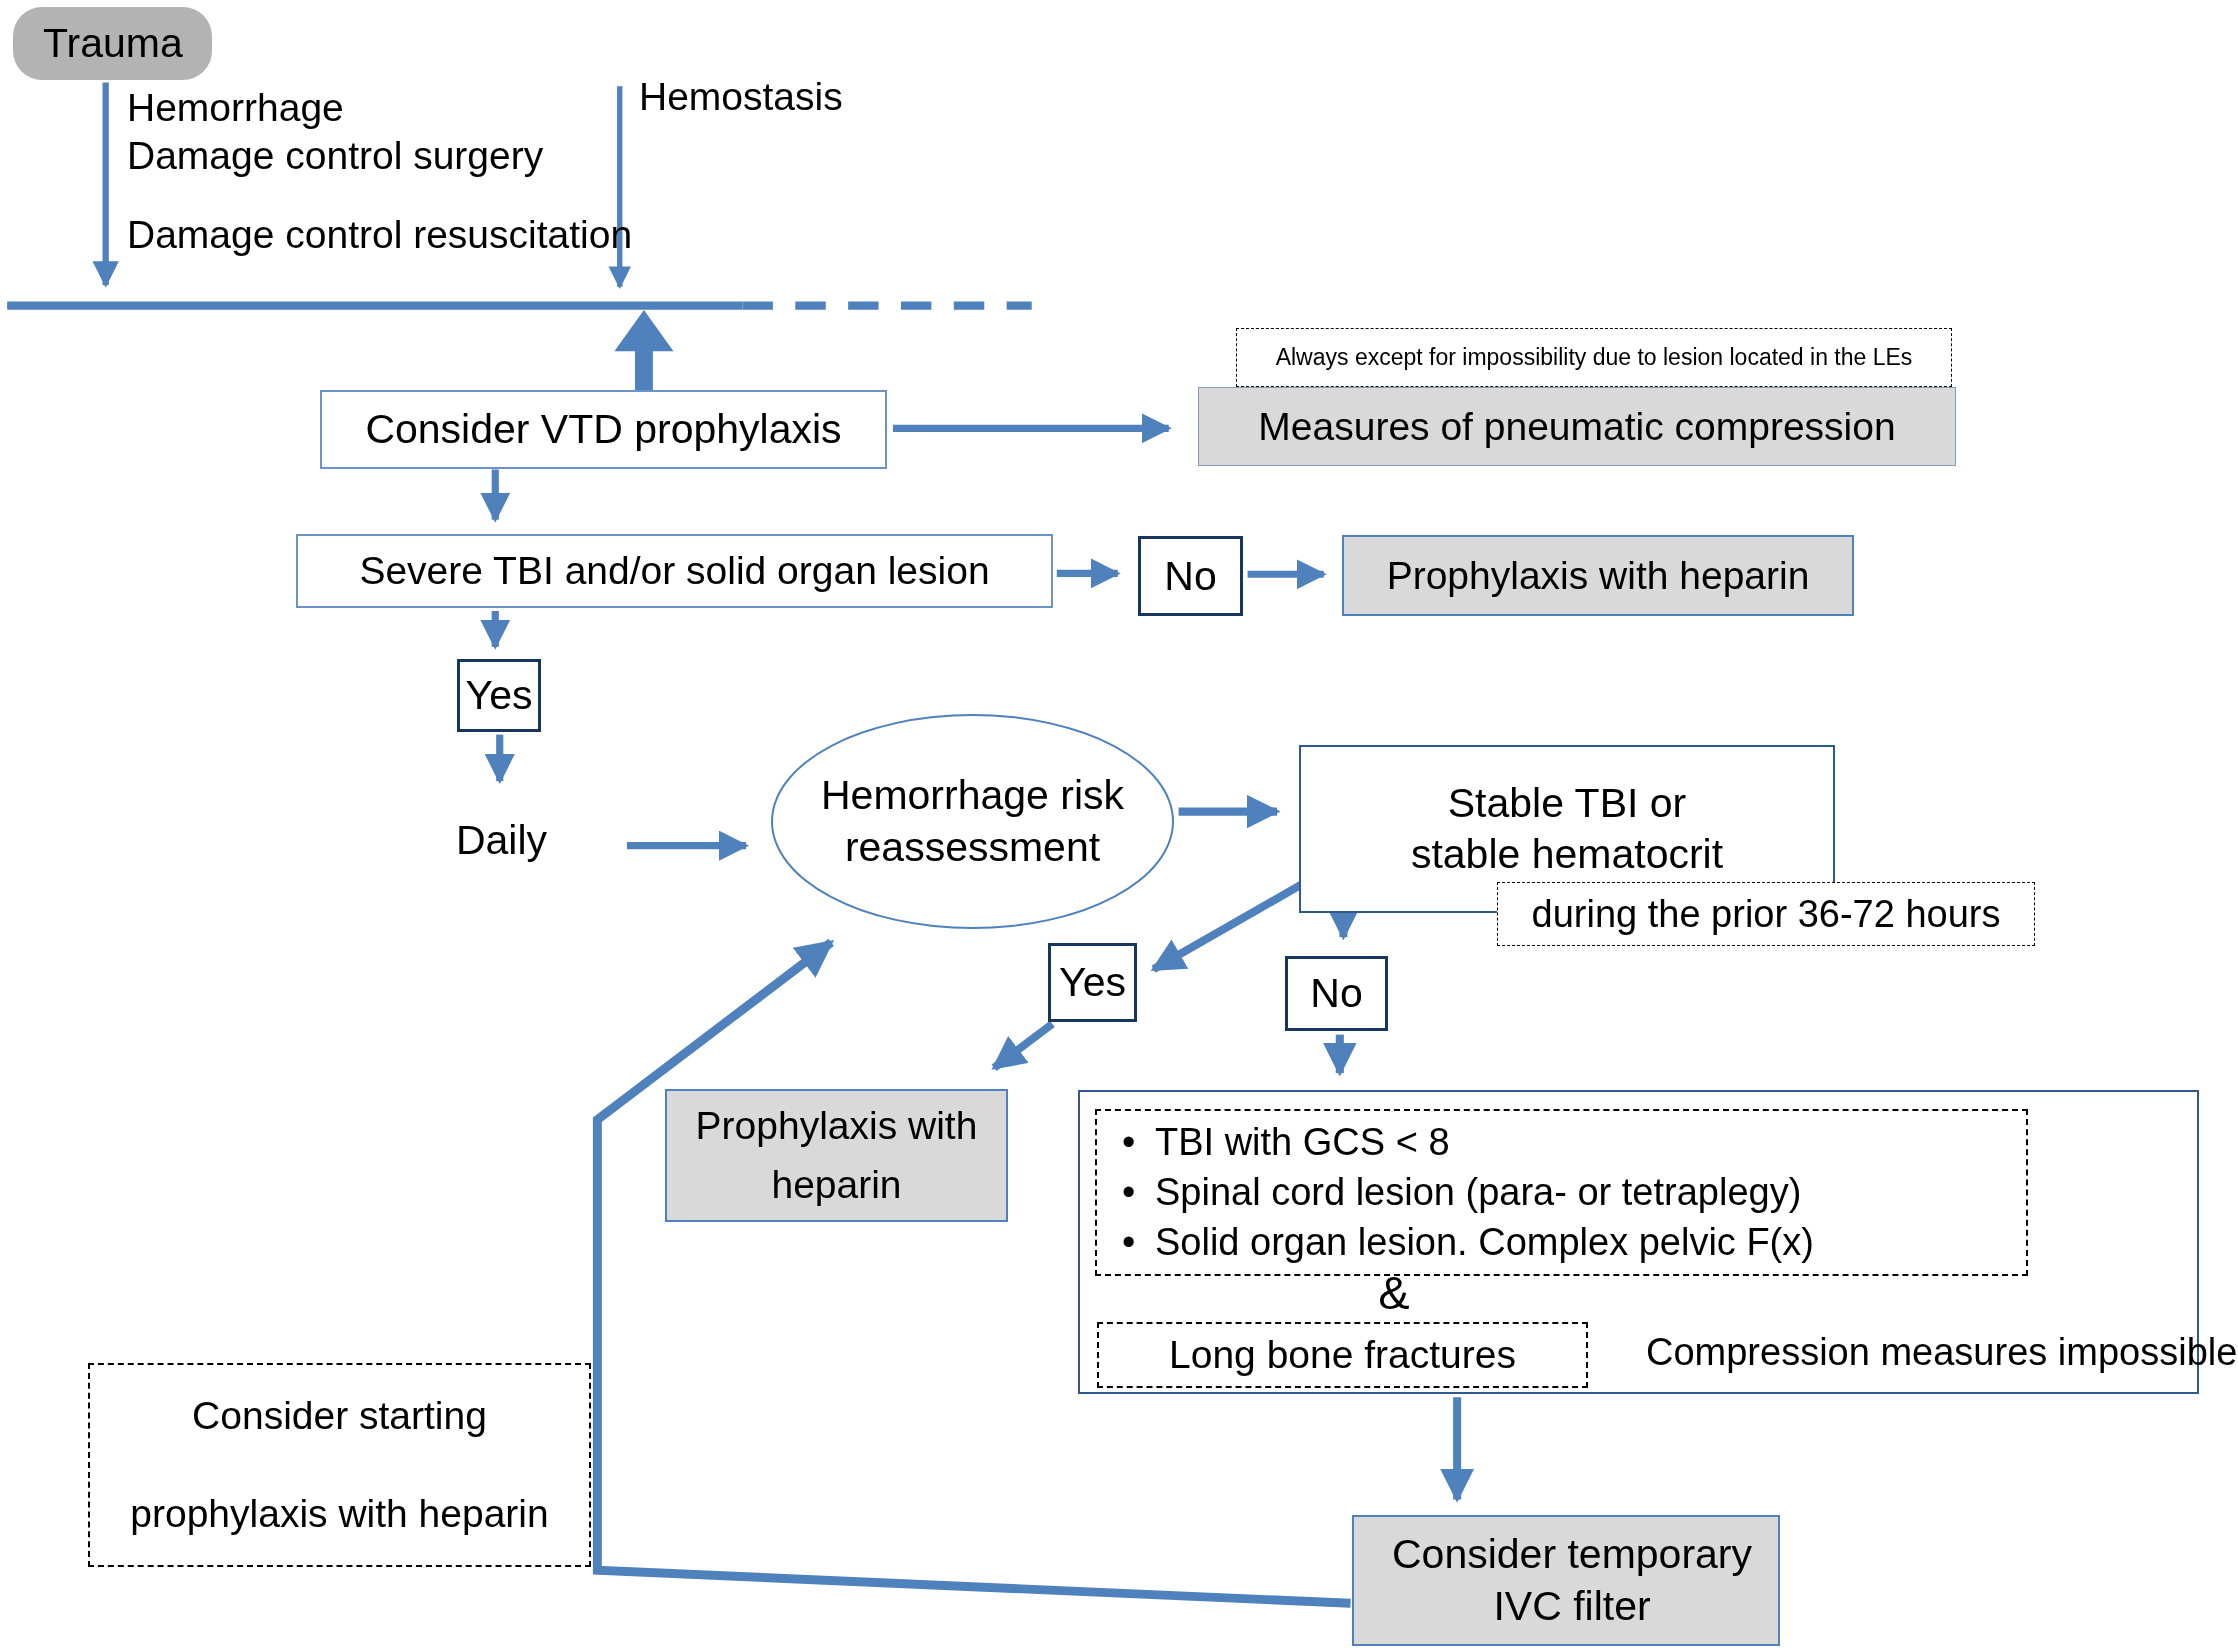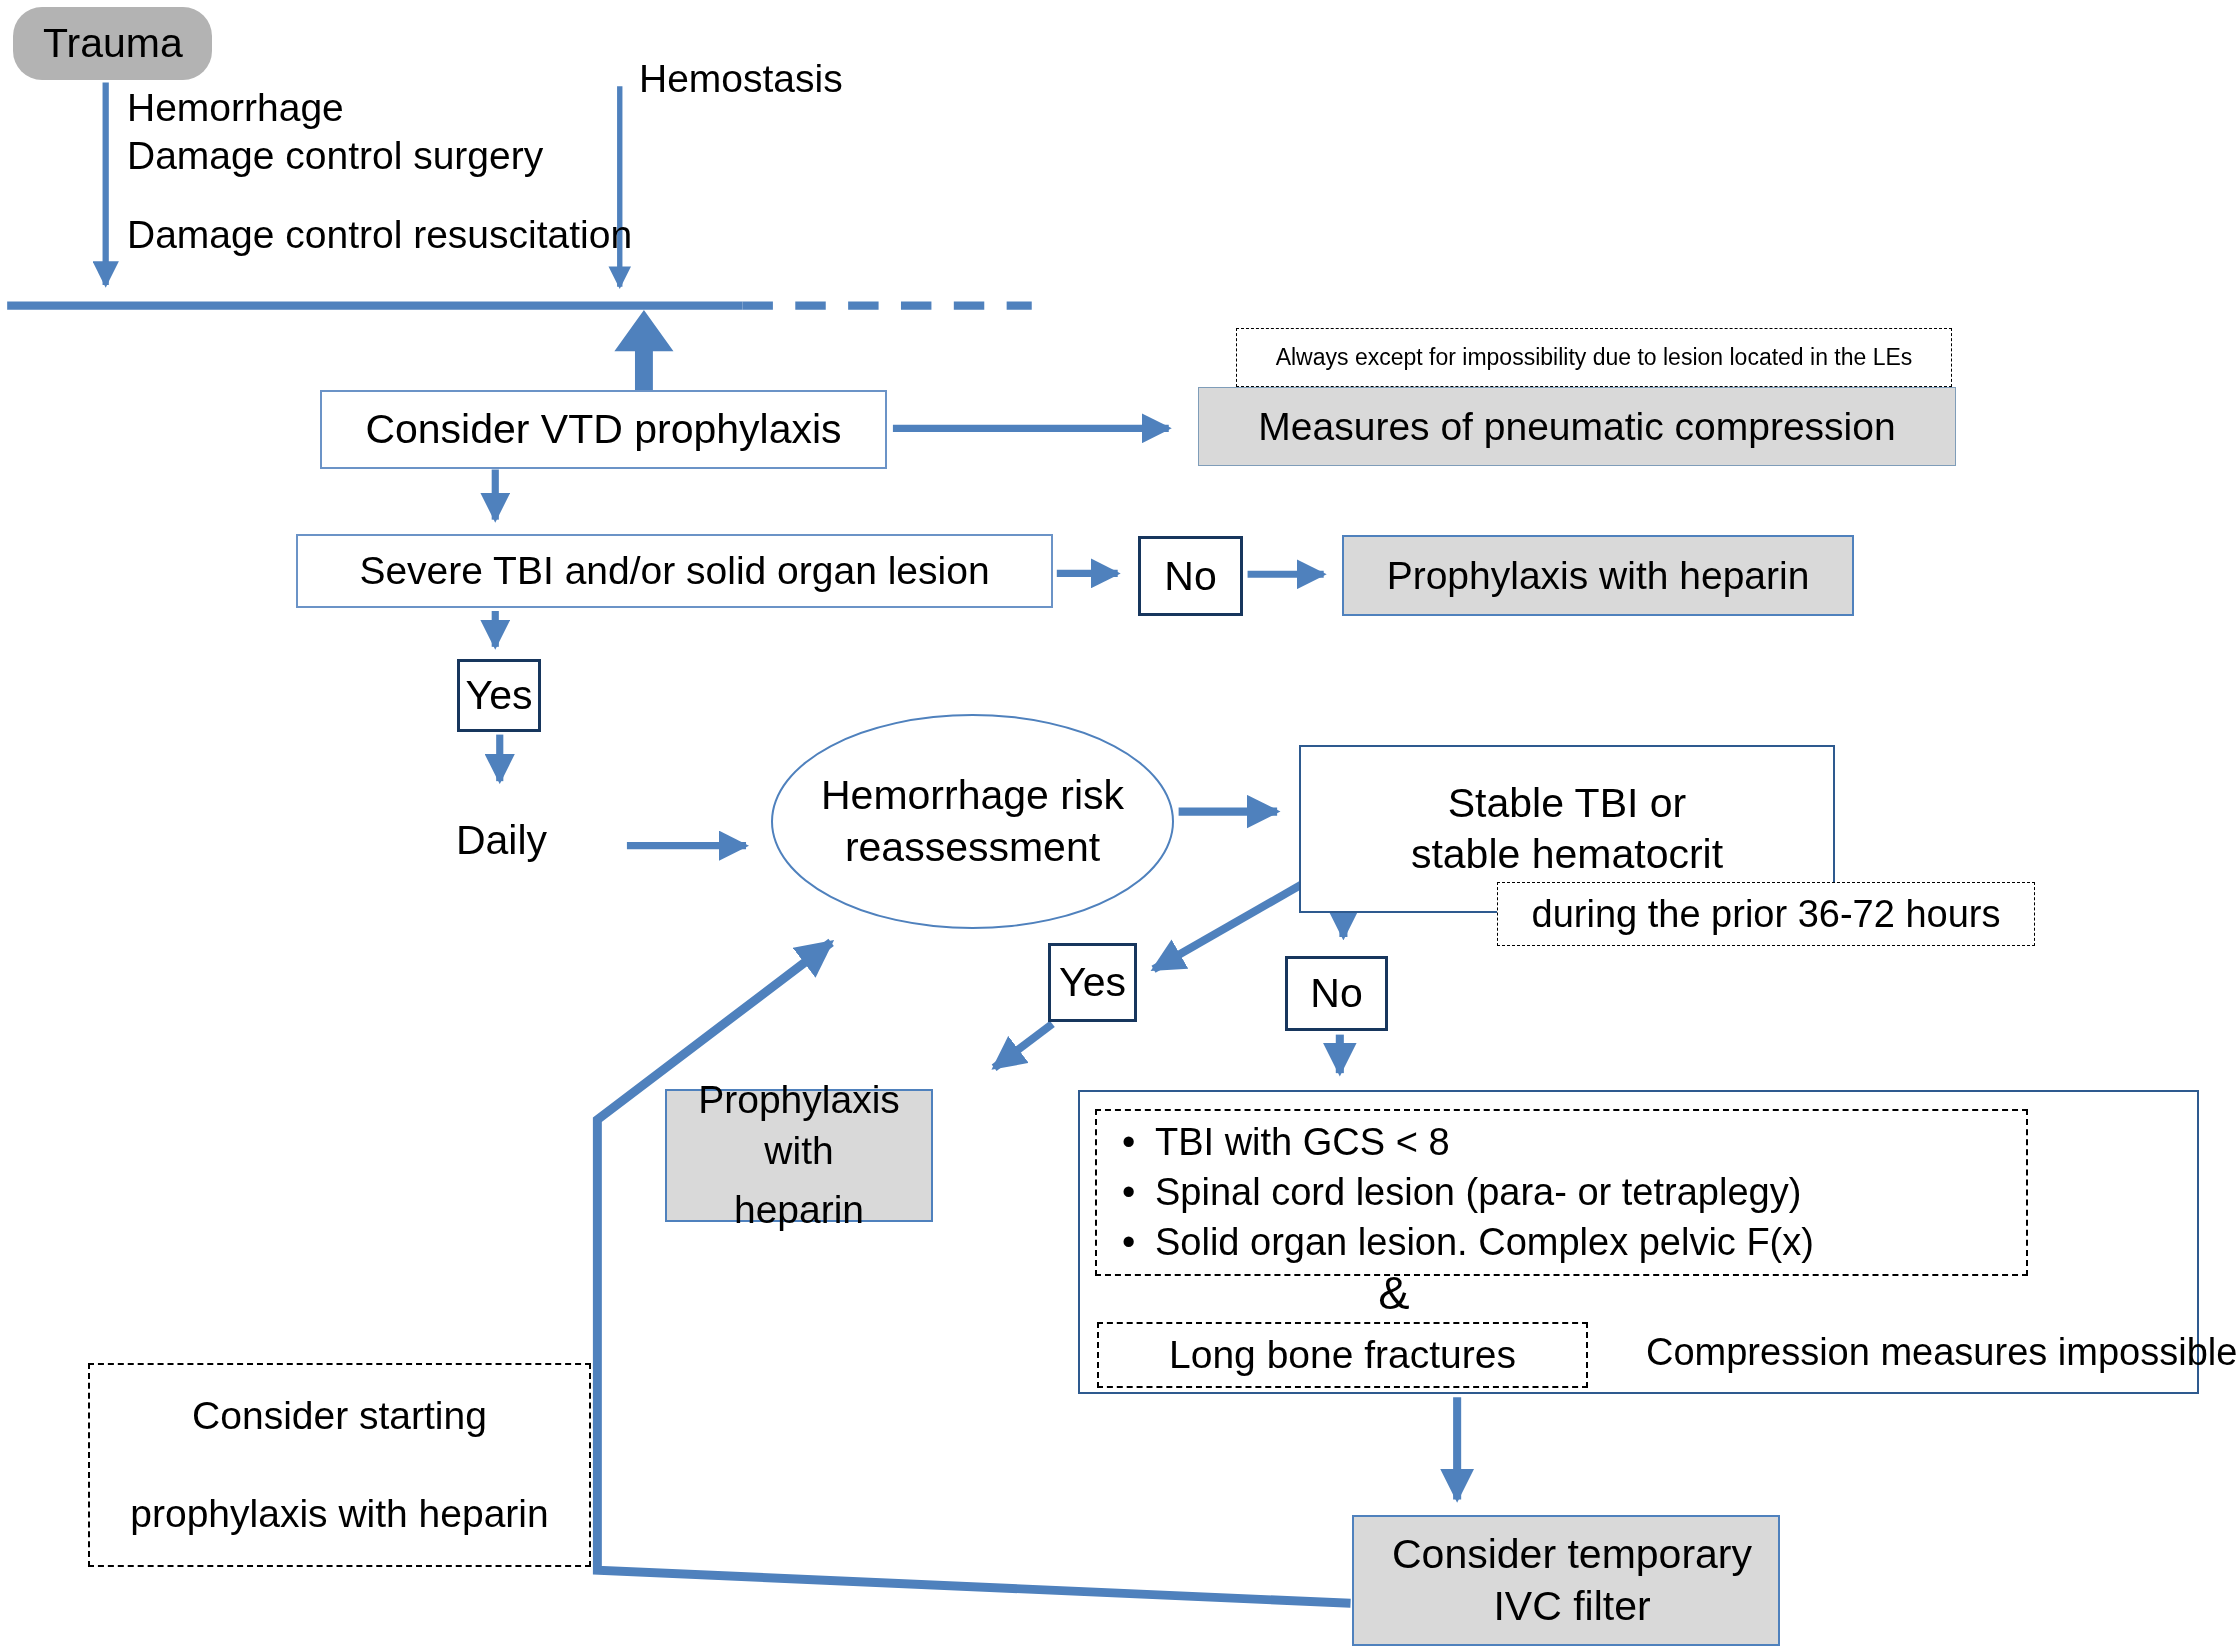--- a/index.html
+++ b/index.html
@@ -16,35 +16,35 @@
   .steel-border{border:2.7px solid #4f81bd;}
   .navy-border{border:3.6px solid #17365d;}
   .darkblue-border{border:2.7px solid #2e5a8f;}
   .dashed-black{border:2.7px dashed #000;background:#fff;gap:45px;}
   .label{position:absolute;white-space:nowrap;}
   .f44{font-size:39px;}
   #trauma-box{left:13.4px;top:7.2px;width:199px;height:73px;background:#b3b3b3;font-size:41px;border-radius:29px;}
   #lbl-hemorrhage{left:127px;top:86px;}
   #lbl-dcs{left:127px;top:134px;}
   #lbl-dcr{left:127px;top:213px;}
-  #lbl-hemostasis{left:639px;top:57px;}
+  #lbl-hemostasis{left:639px;top:75px;}
   #consider-vtd{left:320px;top:390px;width:567px;height:79px;font-size:41px;}
   #always-note{left:1236px;top:328px;width:716px;height:59px;border:1.8px dashed #000;font-size:23px;}
   #measures-box{left:1198px;top:387px;width:758px;height:79px;border:1.8px solid #7f9db9;font-size:39px;}
   #severe-box{left:296px;top:534px;width:757px;height:74px;font-size:39px;}
   #no1-box{left:1138px;top:536px;width:105px;height:80px;font-size:41px;}
   #heparin1-box{left:1342px;top:535px;width:512px;height:81px;font-size:39px;}
   #yes1-box{left:457px;top:659px;width:84px;height:73px;font-size:41px;}
   #daily-label{left:421px;top:817px;width:161px;height:47px;background:transparent;font-size:41px;}
   #reassess-ellipse{left:771px;top:714px;width:403px;height:215px;border-radius:50%;font-size:41px;line-height:1.25;}
   #stable-box{left:1299px;top:745px;width:536px;height:168px;font-size:41px;line-height:1.25;}
   #during-note{left:1497px;top:882px;width:538px;height:64px;border:1.8px dashed #000;font-size:38px;}
   #yes2-box{left:1048px;top:943px;width:89px;height:79px;font-size:41px;}
   #no2-box{left:1285px;top:956px;width:103px;height:75px;font-size:41px;}
-  #heparin2-box{left:665px;top:1089px;width:268px;height:133px;font-size:39px;line-height:1.3;gap:8px;}
+  #heparin2-box{left:665px;top:1089px;width:343px;height:133px;font-size:39px;line-height:1.3;gap:8px;}
   #criteria-box{left:1078px;top:1090px;width:1121px;height:304px;background:#fff;}
   #criteria-list{position:absolute;left:15px;top:17px;width:933px;height:167px;
       border:2.2px dashed #000;box-sizing:border-box;display:flex;flex-direction:column;
       justify-content:space-around;padding:7.2px 0 7.2px 25px;}
   .criteria-item{font-size:38px;display:flex;align-items:center;gap:19.7px;white-space:nowrap;}
   .bullet-dot{font-size:38px;}
   #amp-label{left:1361px;top:1266px;width:66px;height:52px;background:transparent;font-size:47px;}
   #longbone-box{left:1097px;top:1322px;width:491px;height:66px;border:2.7px dashed #000;font-size:39px;background:#fff;}
   #compression-label{left:1646px;top:1331px;font-size:38px;}
   #consider-starting{left:88px;top:1363px;width:503px;height:204px;font-size:39px;line-height:1.35;}

